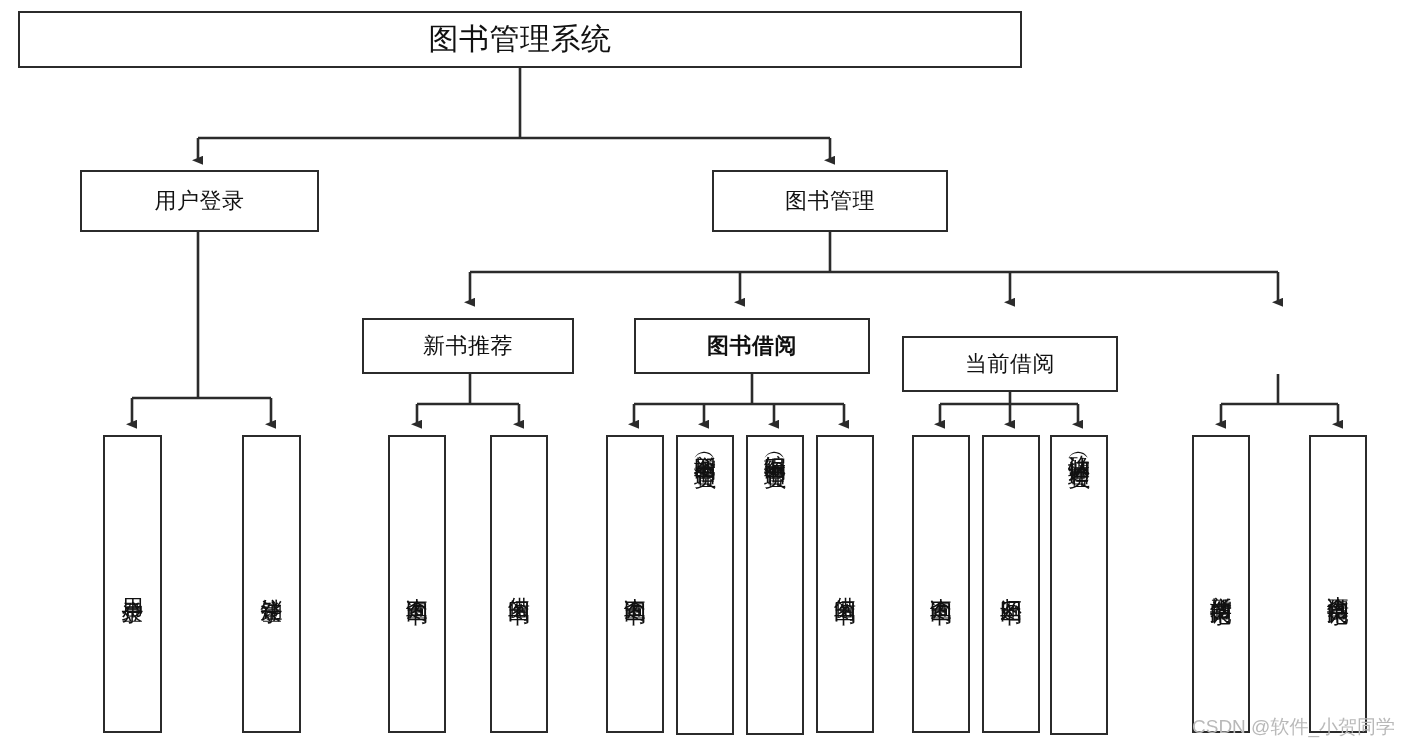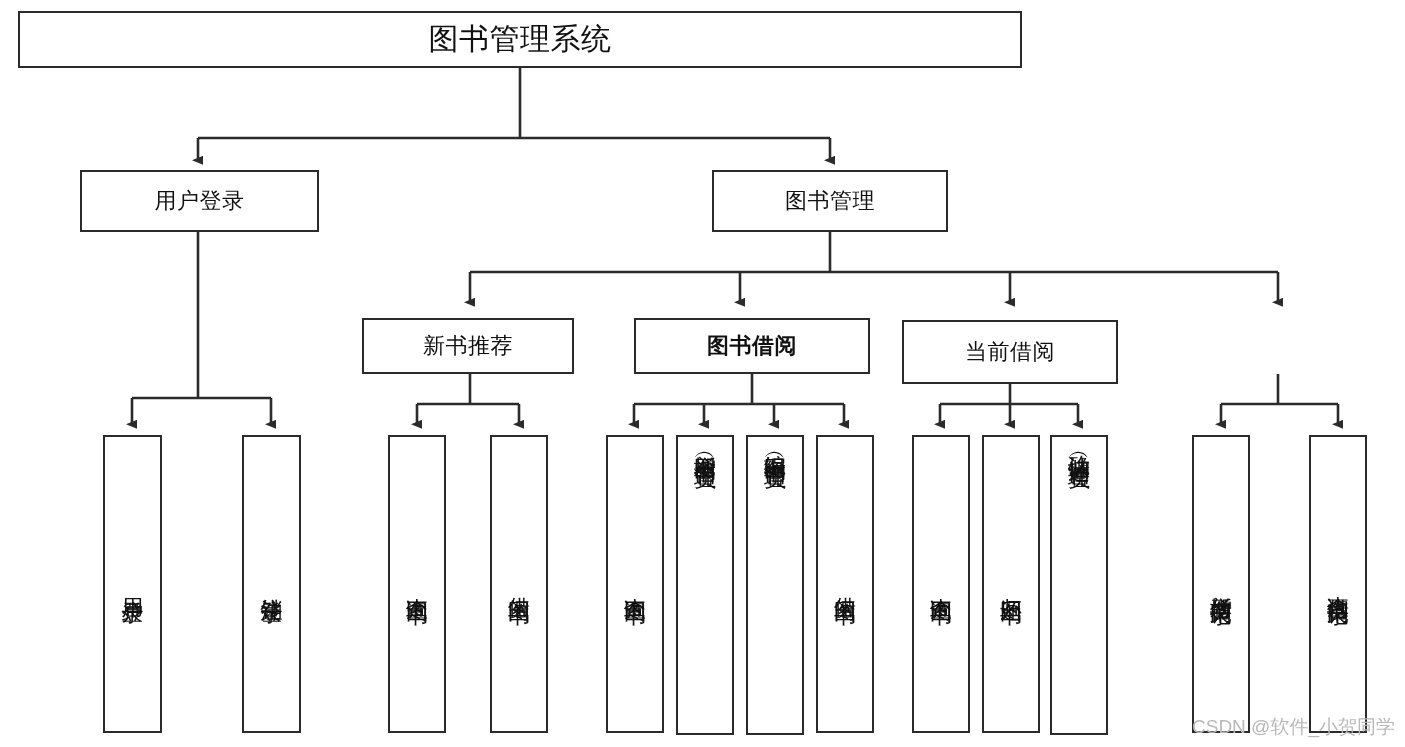--- a/index.html
+++ b/index.html
@@ -145,21 +145,21 @@
   </div>
 
   <div class="node horizontal" style="left:362px; top:318px; width:212px; height:56px;">
     <span class="node-label">新书推荐</span>
   </div>
 
   <div class="node horizontal" style="left:634px; top:318px; width:236px; height:56px;font-weight:bold;">
     <span class="node-label">图书借阅</span>
   </div>
 
-  <div class="node horizontal" style="left:902px; top:320px; width:216px; height:64px;">
+  <div class="node horizontal" style="left:902px; top:336px; width:216px; height:56px;">
     <span class="node-label">当前借阅</span>
   </div>
 
 
   <div class="node vertical center-text" style="left:103px; top:435px; width:59px; height:298px;">
     <span class="node-label">用户登录</span>
   </div>
 
   <div class="node vertical center-text" style="left:242px; top:435px; width:59px; height:298px;">
     <span class="node-label">注销登录</span>

